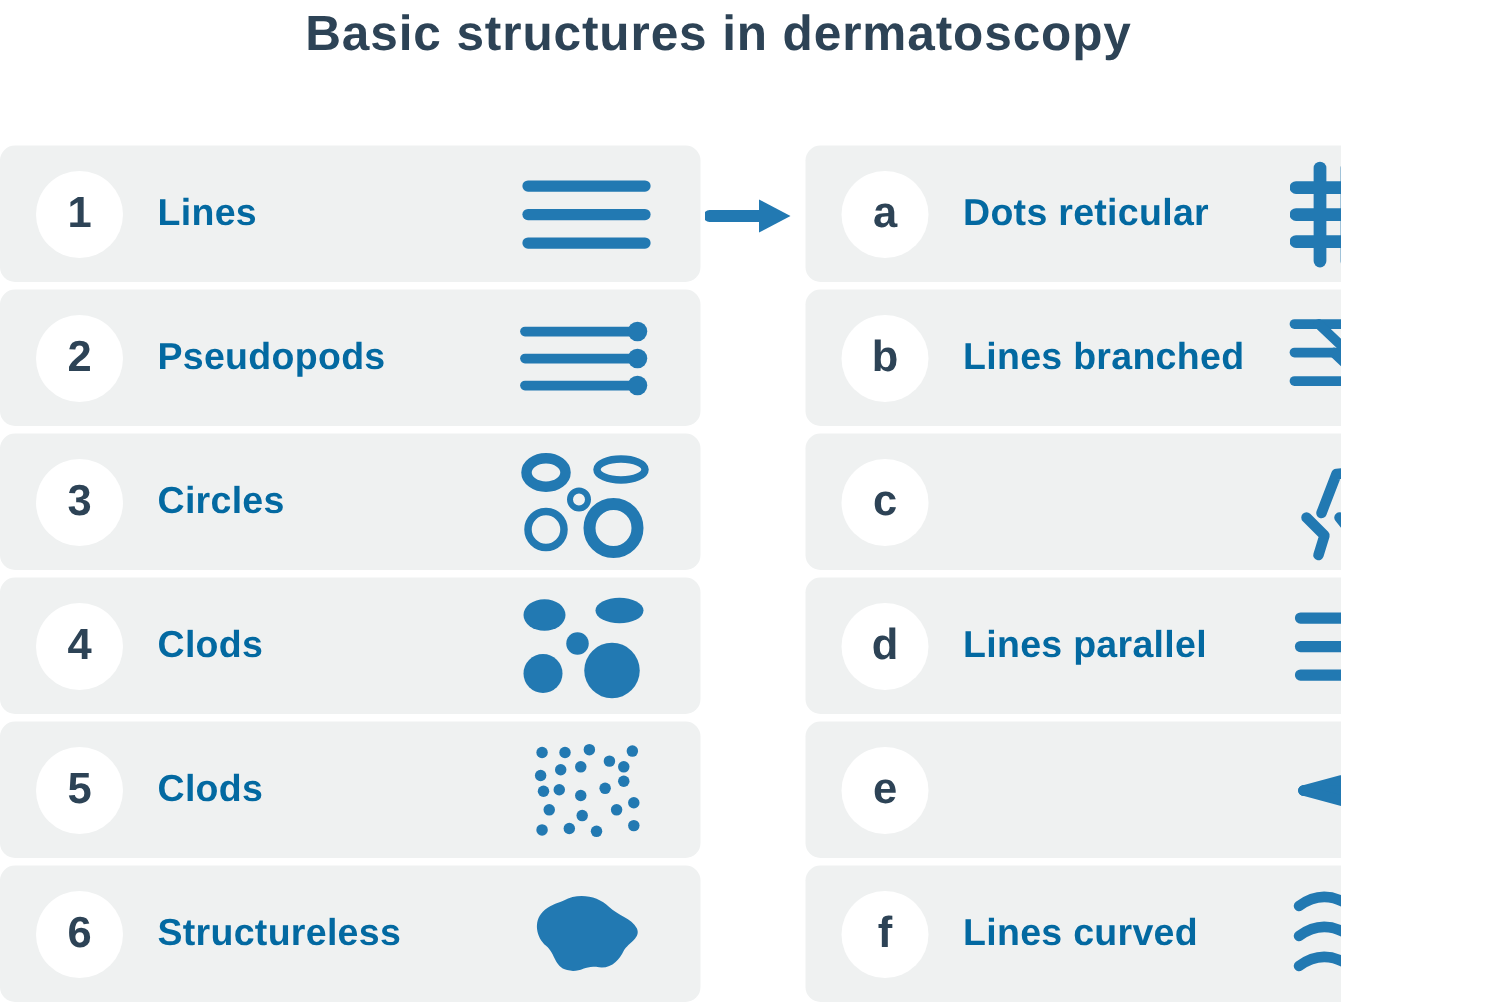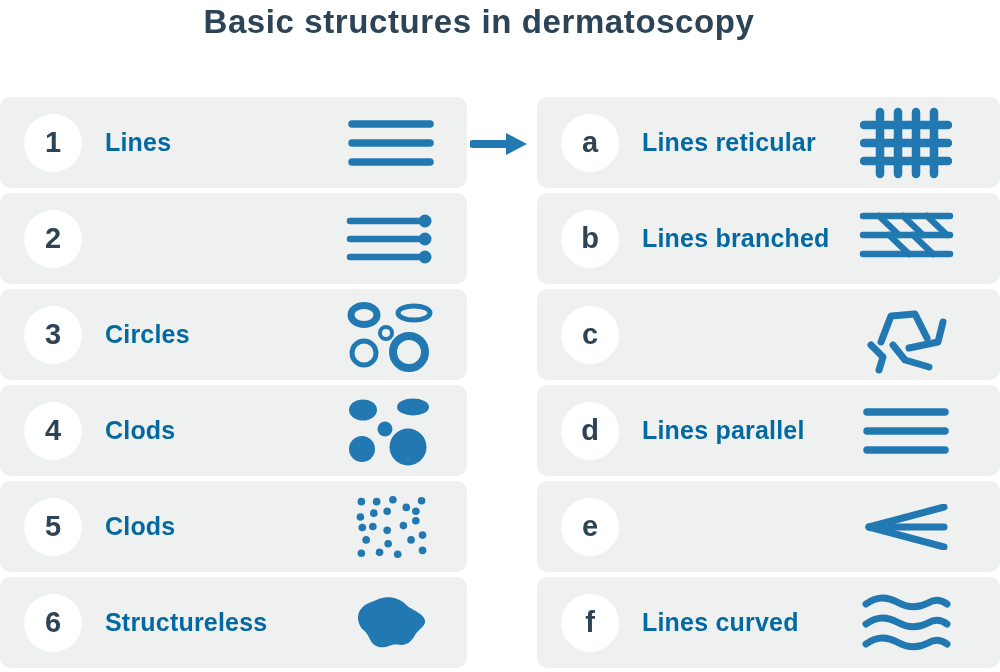--- a/index.html
+++ b/index.html
@@ -1,17 +1,17 @@
 <!DOCTYPE html>
 <html><head>
 <meta charset="utf-8">
 <style>
   html,body { margin:0; padding:0; background:#ffffff; }
   .page {
-    position:relative; width:1000px; height:672px; background:#ffffff;
+    position:relative; width:894px; height:672px; background:#ffffff;
     font-family:"Liberation Sans", sans-serif; overflow:hidden;
   }
   .title {
     position:absolute; top:3px; left:0; width:958px; text-align:center;
     font-size:33px; font-weight:700; color:#2d4356; letter-spacing:0.6px;
   }
   .col { position:absolute; top:97px; display:flex; flex-direction:column; gap:5px; }
   .col-left  { left:0;   width:467px; }
   .col-right { left:537px; width:463px; }
   .card {
@@ -63,20 +63,21 @@
             <line x1="4" y1="5" x2="82" y2="5"></line>
             <line x1="4" y1="24" x2="82" y2="24"></line>
             <line x1="4" y1="43" x2="82" y2="43"></line>
           </g>
         </svg>
       </div>
     </div>
 
     <div class="card">
       <div class="badge">2</div>
+      <div class="label">Pseudopods</div>
       <div class="icon">
         <svg width="92" height="54" viewBox="0 0 92 54" fill="none">
           <g stroke="currentColor" stroke-width="6.5" stroke-linecap="round">
             <line x1="5" y1="9" x2="76" y2="9"></line>
             <line x1="5" y1="27" x2="76" y2="27"></line>
             <line x1="5" y1="45" x2="76" y2="45"></line>
           </g>
           <g fill="currentColor">
             <circle cx="80" cy="9" r="6.5"></circle>
             <circle cx="80" cy="27" r="6.5"></circle>
@@ -156,21 +157,21 @@
         </svg>
       </div>
     </div>
 
   </div>
 
   <div class="col col-right">
 
     <div class="card">
       <div class="badge">a</div>
-      <div class="label">Lines reticular</div>
+      <div class="label">Dots reticular</div>
       <div class="icon">
         <svg width="92" height="72" viewBox="0 0 92 72" fill="none">
           <g stroke="currentColor" stroke-width="8.5" stroke-linecap="round">
             <line x1="20" y1="5" x2="20" y2="67"></line>
             <line x1="38" y1="5" x2="38" y2="67"></line>
             <line x1="56" y1="5" x2="56" y2="67"></line>
             <line x1="74" y1="5" x2="74" y2="67"></line>
             <line x1="4" y1="18" x2="88" y2="18"></line>
             <line x1="4" y1="36" x2="88" y2="36"></line>
             <line x1="4" y1="54" x2="88" y2="54"></line>

